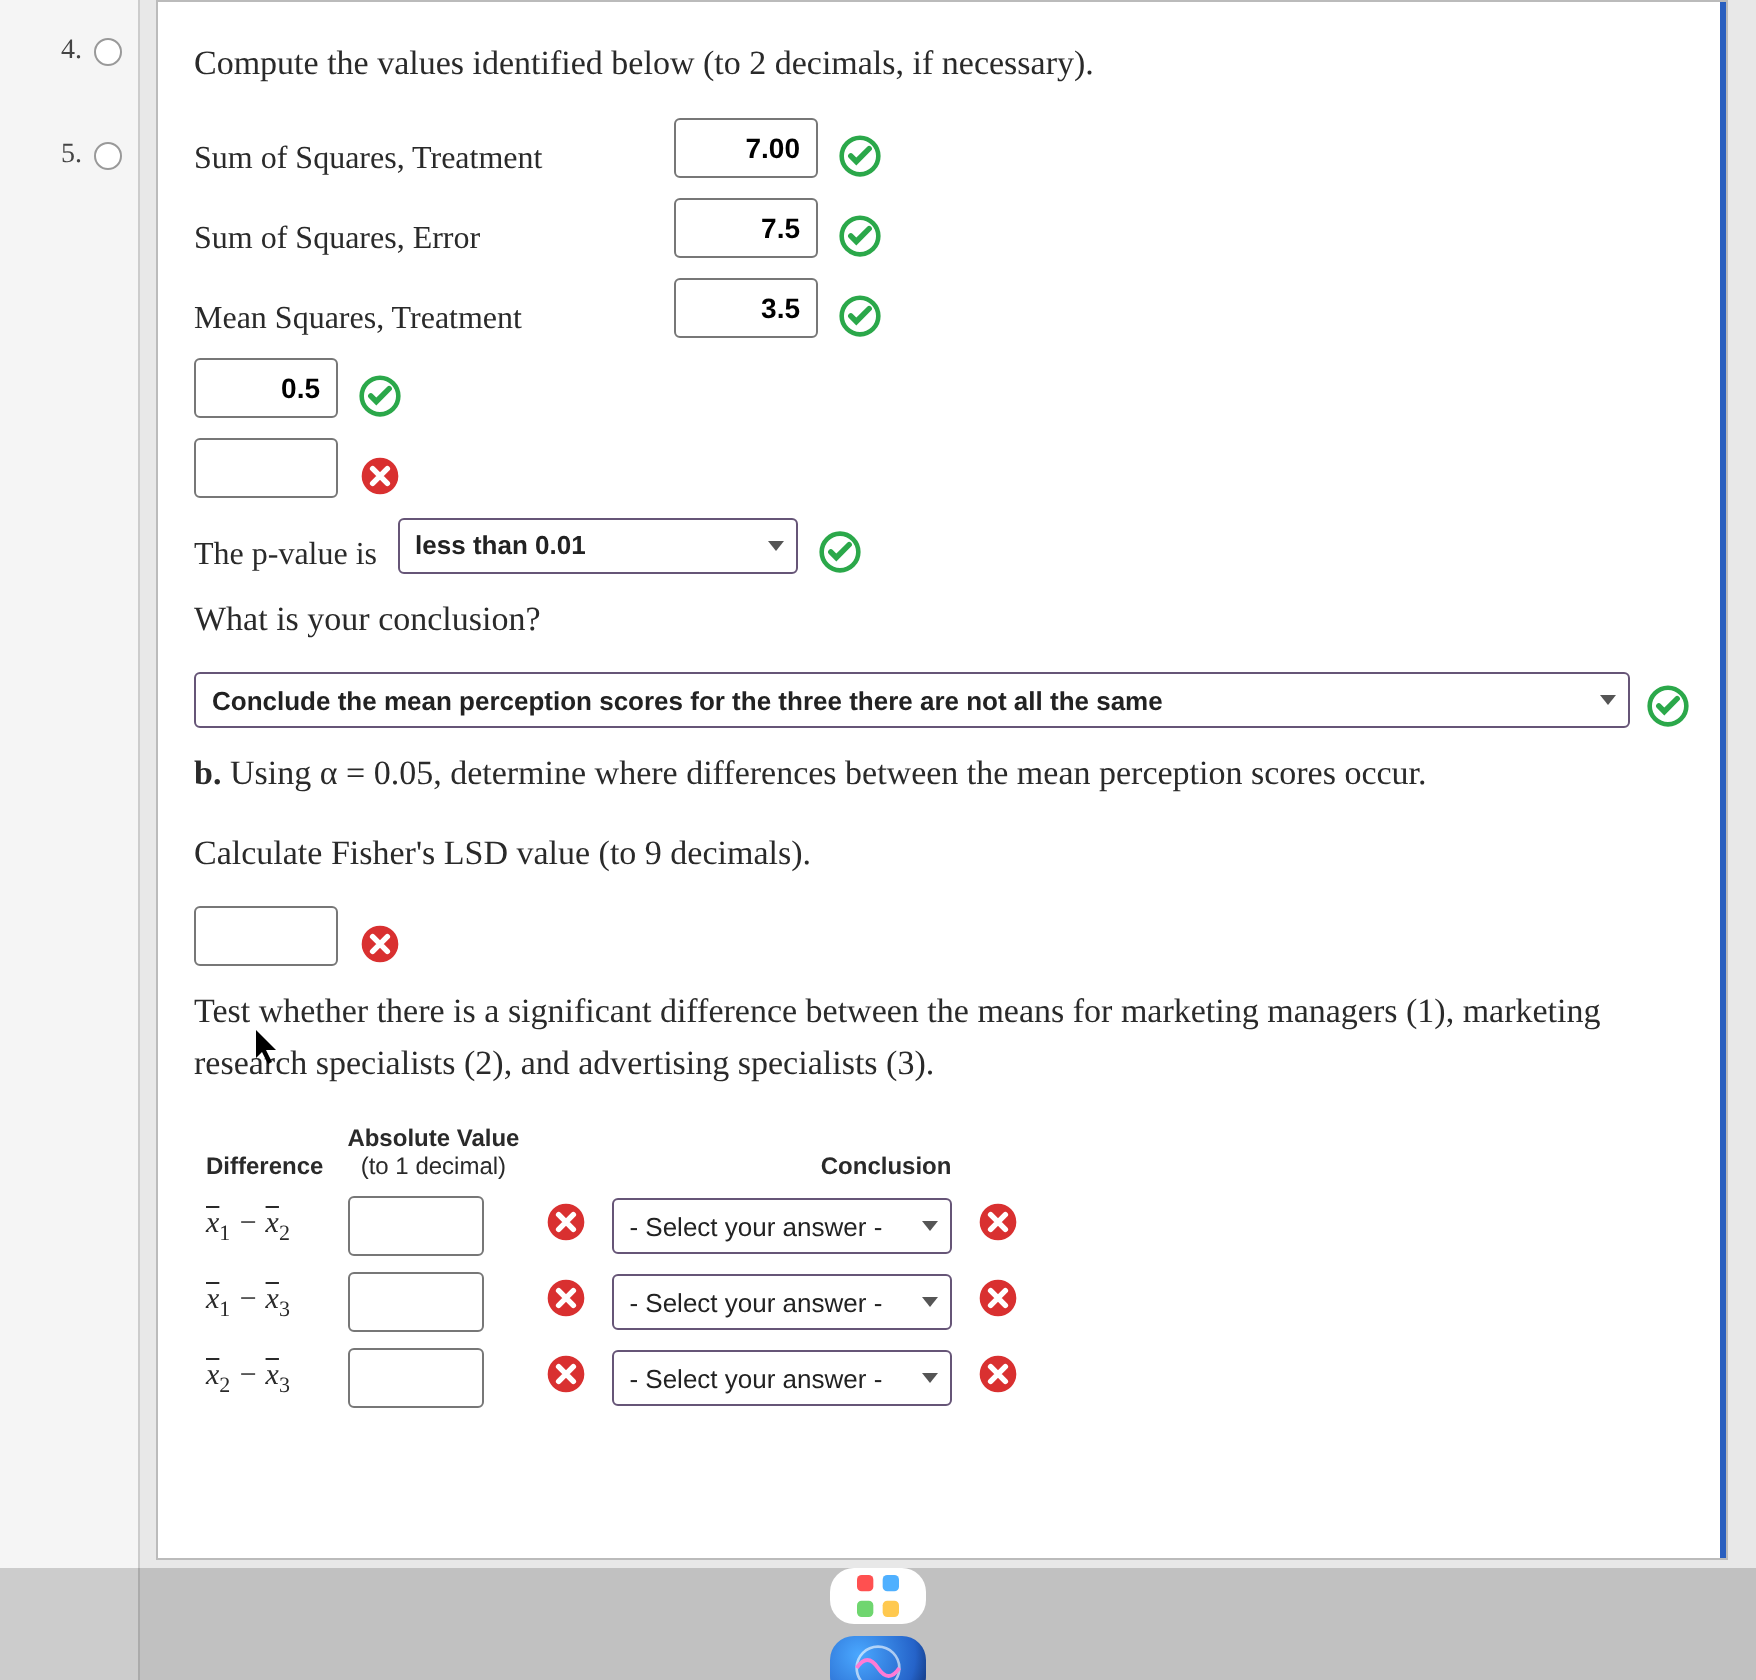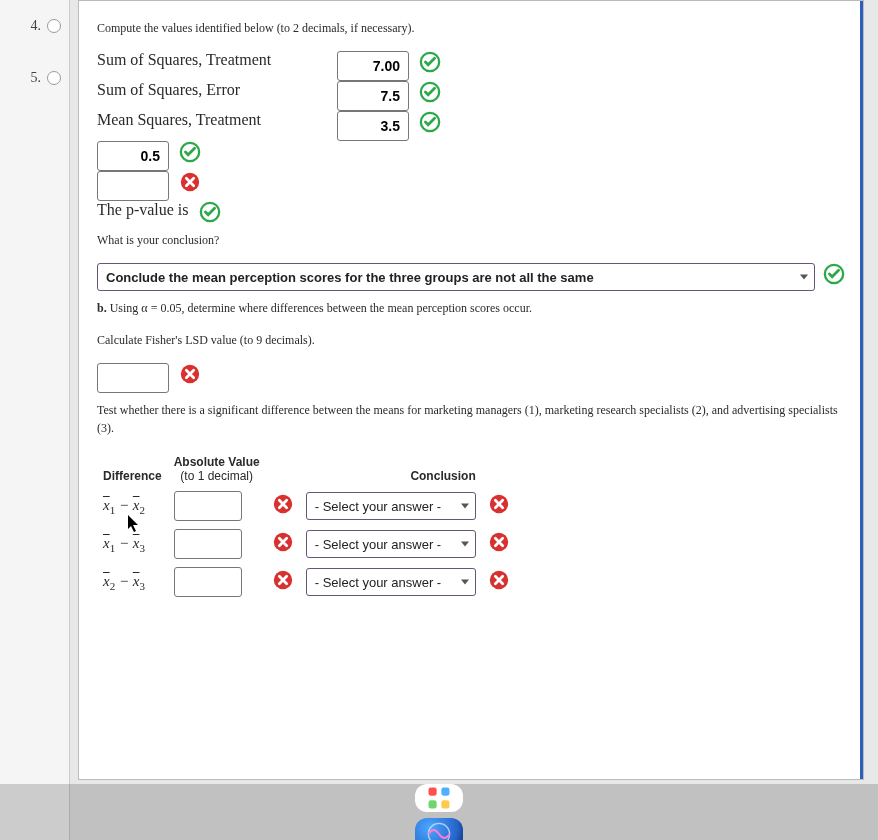--- a/index.html
+++ b/index.html
@@ -45,26 +45,26 @@
     overflow: hidden;
     color: #2a2a2a;
   }
   .content::after{
     content:"";
     position:absolute;
     top:0; right:0; bottom:0;
     width:3px;
     background:#2a5fbf;
   }
-  .row { margin: 8px 0 14px 0; line-height: 1.5; font-size: 12px; }
+  .row { margin: 8px 0 14px 0; line-height: 1.5; font-size: 17px; }
   .field-row {
     display: flex;
-    align-items: flex-start;
+    align-items: flex-end;
     gap: 10px;
-    margin: 0 0;
+    margin: 10px 0;
     font-size: 16px;
   }
   .field-row .label { width: 230px; }
   .num-input {
     width: 72px;
     height: 30px;
     border: 1px solid #777;
     border-radius: 3px;
     text-align: right;
     padding: 0 8px;
@@ -193,30 +193,33 @@
   <div class="field-row">
     <input class="num-input empty" value="" style="">
     <svg class="mark-icon" viewBox="0 0 24 24">
         <circle cx="12" cy="12" r="10" fill="#d93030"></circle>
         <path d="M8 8 L16 16 M16 8 L8 16" stroke="#fff" stroke-width="3" stroke-linecap="round"></path>
       </svg>
   </div>
 
   <div class="field-row">
     <span>The p-value is</span>
+    <span class="select-box" style="width:200px">
+      <span>less than 0.01</span>
+    </span>
     <svg class="mark-icon" viewBox="0 0 24 24">
         <circle cx="12" cy="12" r="10" fill="none" stroke="#2ba84a" stroke-width="2.5"></circle>
         <path d="M7 12 l3 3 l7 -7" fill="none" stroke="#2ba84a" stroke-width="3" stroke-linecap="round"></path>
       </svg>
   </div>
 
   <div class="row">What is your conclusion?</div>
   <div class="field-row" style="gap:8px">
     <span class="select-box wide-select">
-      <span>Conclude the mean perception scores for the three groups are not all the same</span>
+      <span>Conclude the mean perception scores for the three there are not all the same</span>
     </span>
     <svg class="mark-icon" viewBox="0 0 24 24">
         <circle cx="12" cy="12" r="10" fill="none" stroke="#2ba84a" stroke-width="2.5"></circle>
         <path d="M7 12 l3 3 l7 -7" fill="none" stroke="#2ba84a" stroke-width="3" stroke-linecap="round"></path>
       </svg>
   </div>
 
   <div class="row">
     <b>b.</b>
     <span>Using α = 0.05, determine where differences between the mean perception scores occur.</span>

